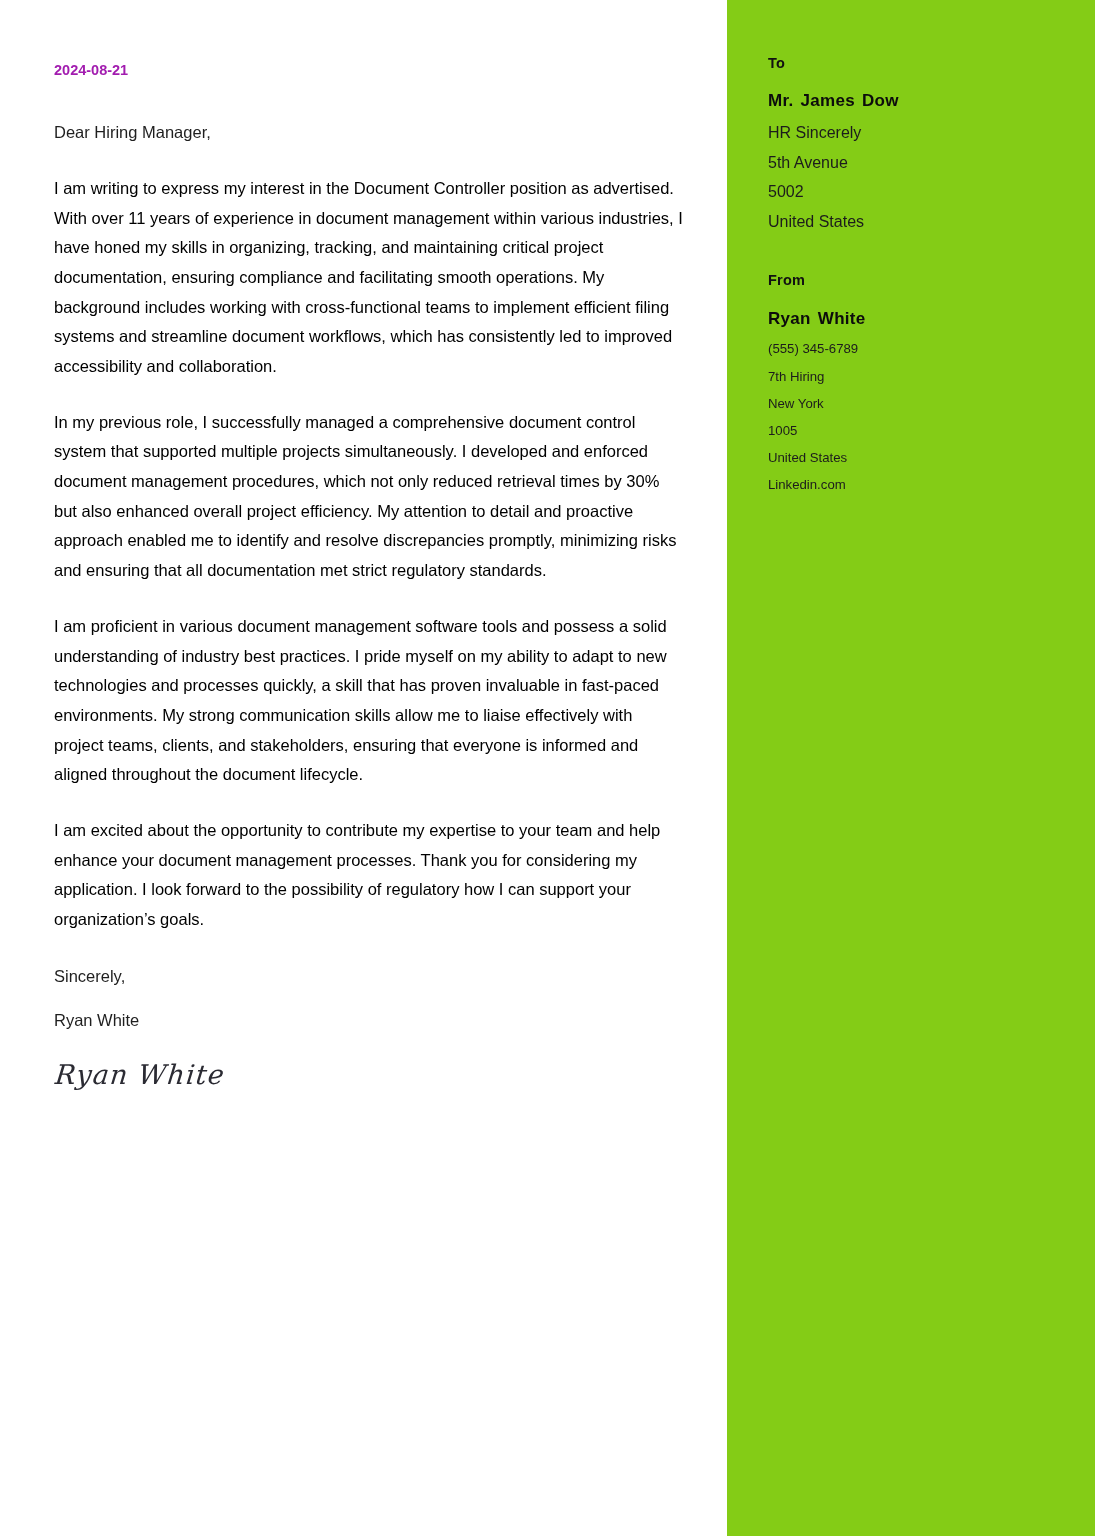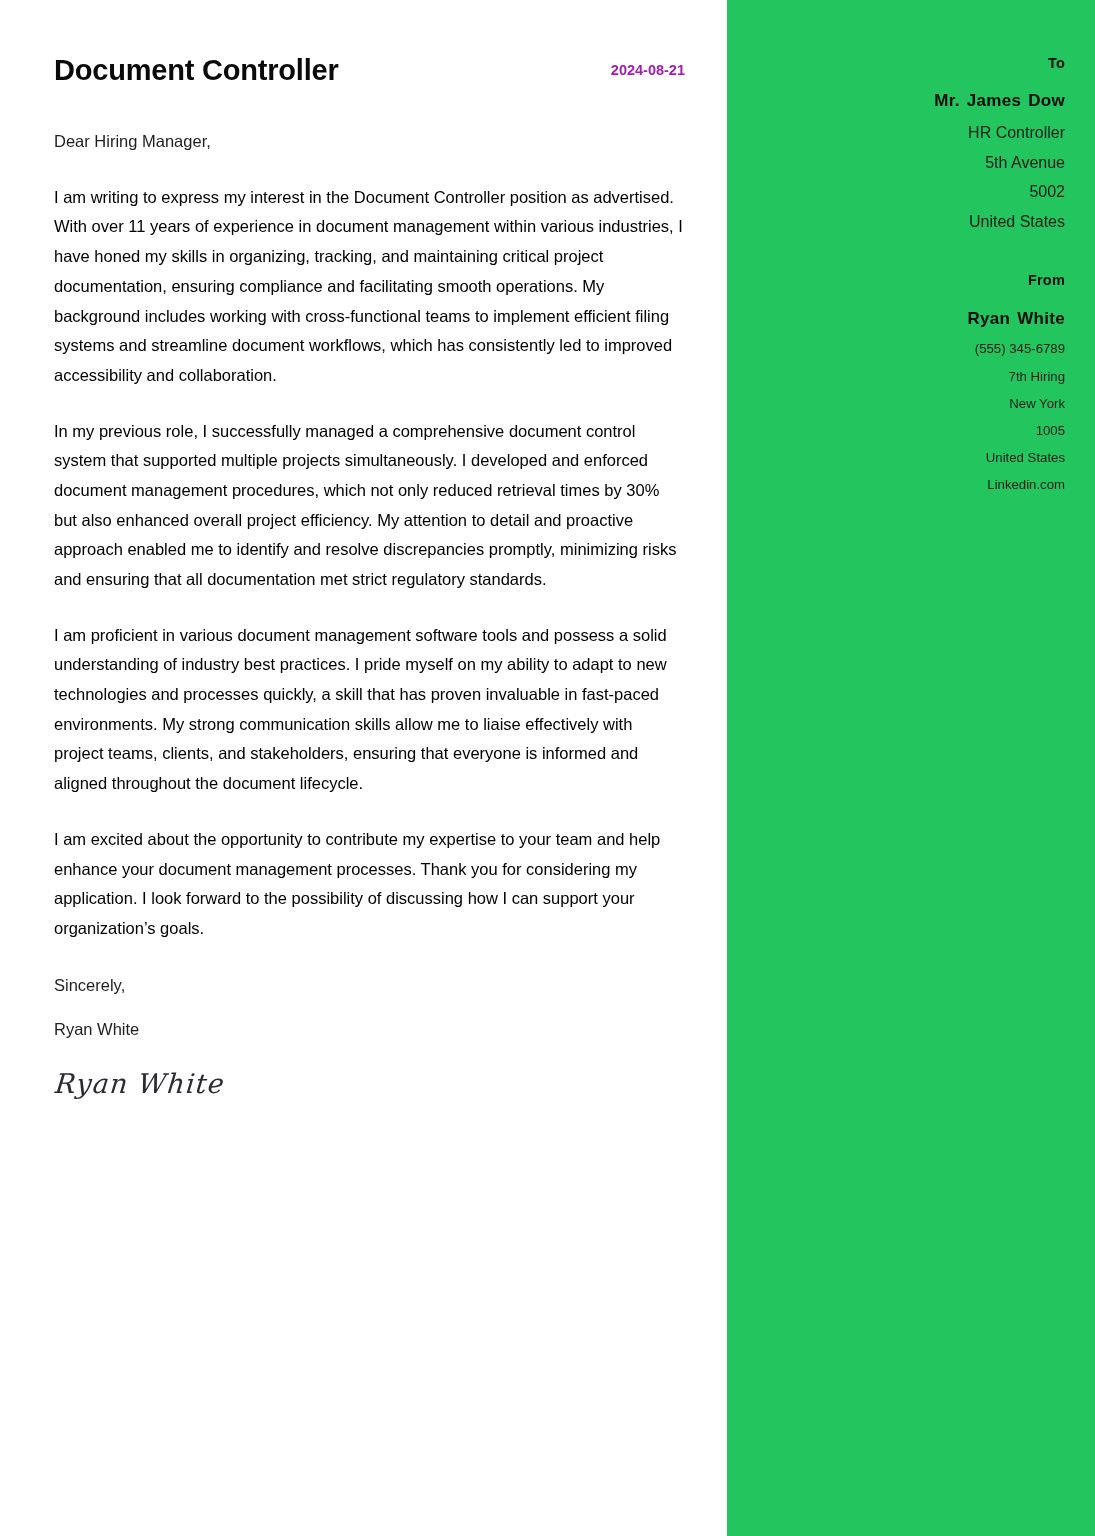--- a/index.html
+++ b/index.html
@@ -125,46 +125,45 @@
   }
 </style>
 </head>
 <body>
 
 <div class="page">
 
   <div class="letter">
 
     <div class="head-row">
-      <h1 class="doc-title">Document Controller</h1>
       <div class="doc-date">2024-08-21</div>
     </div>
 
     <p class="salutation">Dear Hiring Manager,</p>
 
     <p class="para">I am writing to express my interest in the Document Controller position as advertised. With over 11 years of experience in document management within various industries, I have honed my skills in organizing, tracking, and maintaining critical project documentation, ensuring compliance and facilitating smooth operations. My background includes working with cross-functional teams to implement efficient filing systems and streamline document workflows, which has consistently led to improved accessibility and collaboration.</p>
 
     <p class="para">In my previous role, I successfully managed a comprehensive document control system that supported multiple projects simultaneously. I developed and enforced document management procedures, which not only reduced retrieval times by 30% but also enhanced overall project efficiency. My attention to detail and proactive approach enabled me to identify and resolve discrepancies promptly, minimizing risks and ensuring that all documentation met strict regulatory standards.</p>
 
     <p class="para">I am proficient in various document management software tools and possess a solid understanding of industry best practices. I pride myself on my ability to adapt to new technologies and processes quickly, a skill that has proven invaluable in fast-paced environments. My strong communication skills allow me to liaise effectively with project teams, clients, and stakeholders, ensuring that everyone is informed and aligned throughout the document lifecycle.</p>
 
-    <p class="para">I am excited about the opportunity to contribute my expertise to your team and help enhance your document management processes. Thank you for considering my application. I look forward to the possibility of discussing how I can support your organization’s goals.</p>
+    <p class="para">I am excited about the opportunity to contribute my expertise to your team and help enhance your document management processes. Thank you for considering my application. I look forward to the possibility of regulatory how I can support your organization’s goals.</p>
 
     <div class="closing">Sincerely,</div>
     <div class="closing">Ryan White</div>
 
     <div class="signature">Ryan White</div>
   </div>
 
-  <aside class="sidebar" style="background: #22c55e; text-align: right;">
+  <aside class="sidebar" style="background: #84cc16;">
 
     <div class="to-block">
       <div class="side-label">To</div>
       <div class="side-name">Mr. James Dow</div>
-      <div class="addr-line">HR Controller</div>
+      <div class="addr-line">HR Sincerely</div>
       <div class="addr-line">5th Avenue</div>
       <div class="addr-line">5002</div>
       <div class="addr-line">United States</div>
     </div>
 
     <div class="from-block">
       <div class="side-label">From</div>
       <div class="side-name">Ryan White</div>
       <div class="from-line">(555) 345-6789</div>
       <div class="from-line">7th Hiring</div>

